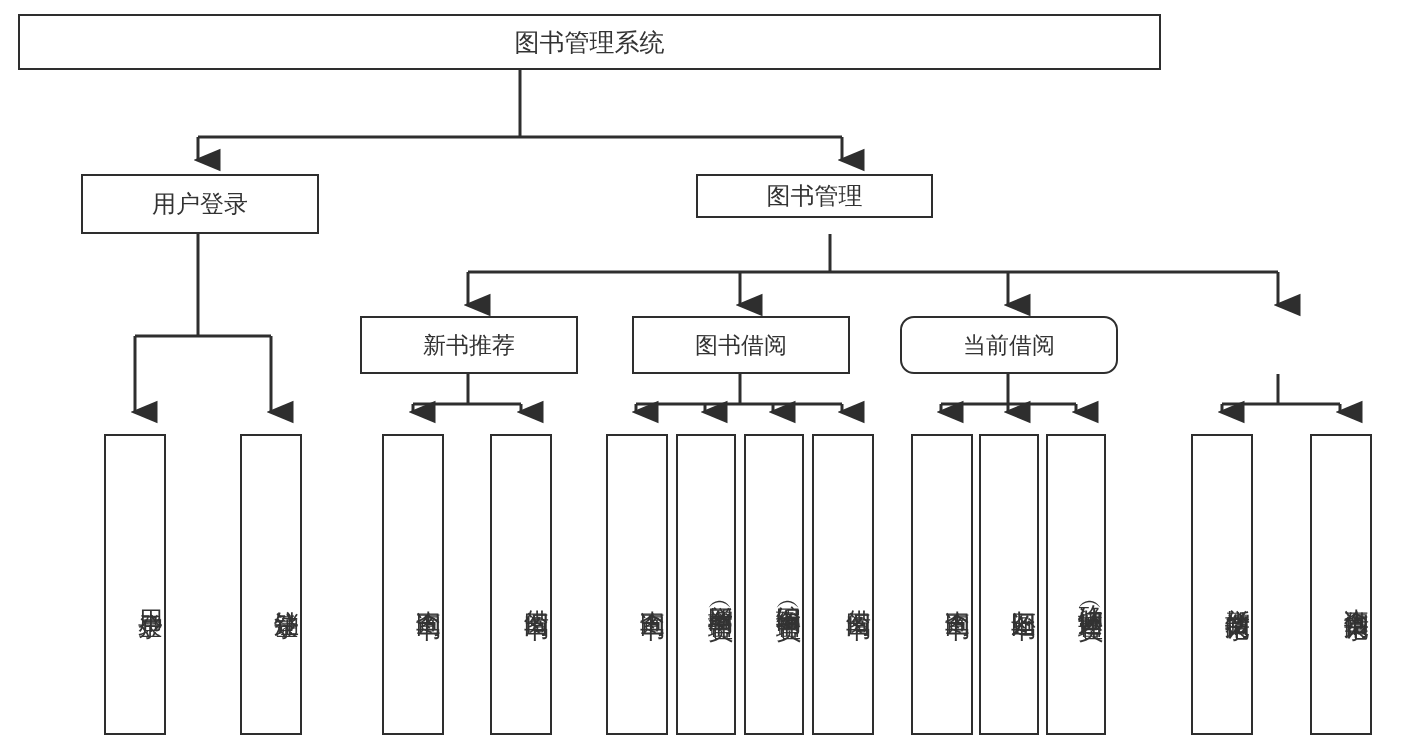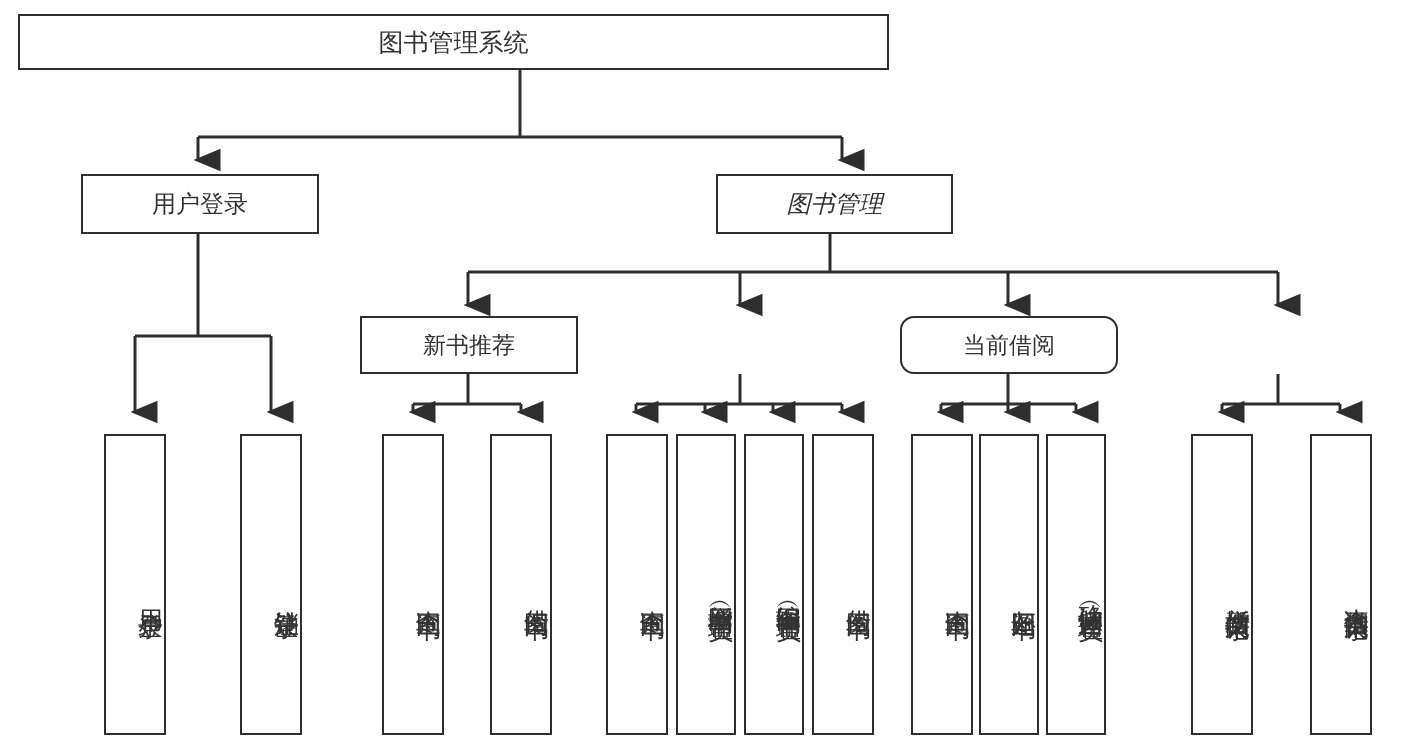--- a/index.html
+++ b/index.html
@@ -119,33 +119,36 @@
       <path d="M 1008 404 L 1008 412" marker-end="url(#arrow)"></path>
       <path d="M 1076 404 L 1076 412" marker-end="url(#arrow)"></path>
 
       <path d="M 1278 374 L 1278 404"></path>
       <path d="M 1222 404 L 1340 404"></path>
       <path d="M 1222 404 L 1222 412" marker-end="url(#arrow)"></path>
       <path d="M 1340 404 L 1340 412" marker-end="url(#arrow)"></path>
     </g>
   </svg>
 
-  <div class="node root" style="left:18px; top:14px; width:871px; height:56px;">
+  <div class="node root" style="left:18px; top:14px; width:1143px; height:56px;">
     <span>图书管理系统</span>
   </div>
 
   <div class="node level1" style="left:81px; top:174px; width:238px; height:60px;">
     <span>用户登录</span>
   </div>
-  <div class="node level1" style="left:716px; top:174px; width:237px; height:60px;font-style:italic;">
+  <div class="node level1" style="left:696px; top:174px; width:237px; height:44px;">
     <span>图书管理</span>
   </div>
 
   <div class="node level2" style="left:360px; top:316px; width:218px; height:58px;">
     <span>新书推荐</span>
+  </div>
+  <div class="node level2" style="left:632px; top:316px; width:218px; height:58px;">
+    <span>图书借阅</span>
   </div>
   <div class="node level2" style="left:900px; top:316px; width:218px; height:58px;border-radius:14px;">
     <span>当前借阅</span>
   </div>
 
   <div class="node leaf" style="left:104px; top:434px; width:62px; height:301px;">
     <span class="leaf-text">用户登录</span>
   </div>
   <div class="node leaf" style="left:240px; top:434px; width:62px; height:301px;">
     <span class="leaf-text">注销登录</span>

